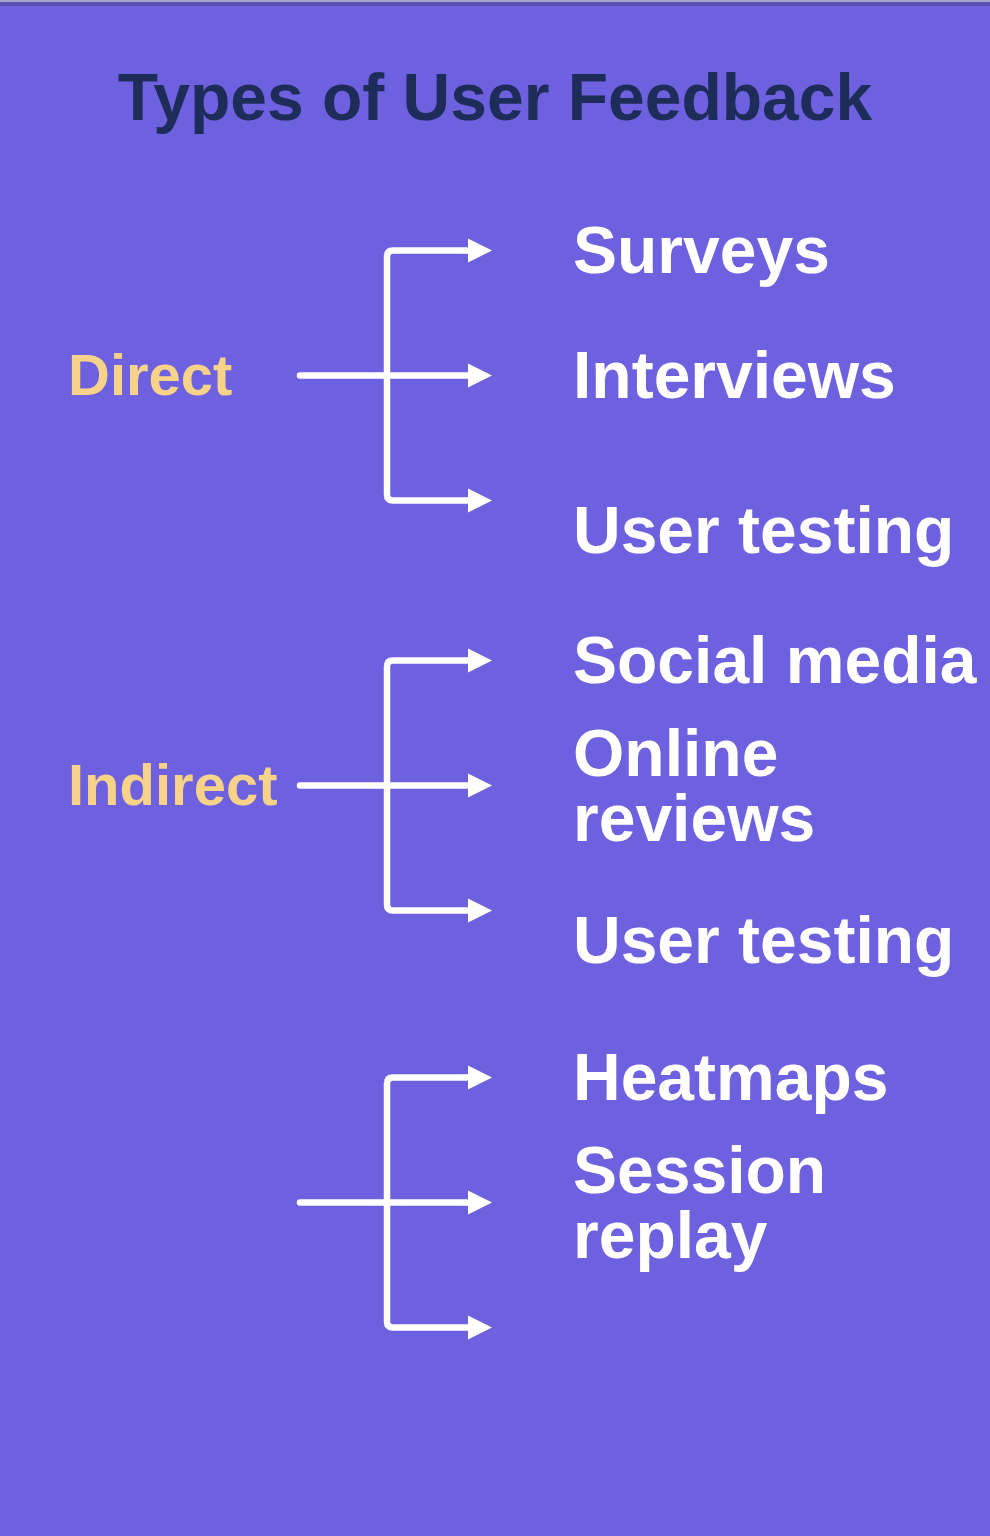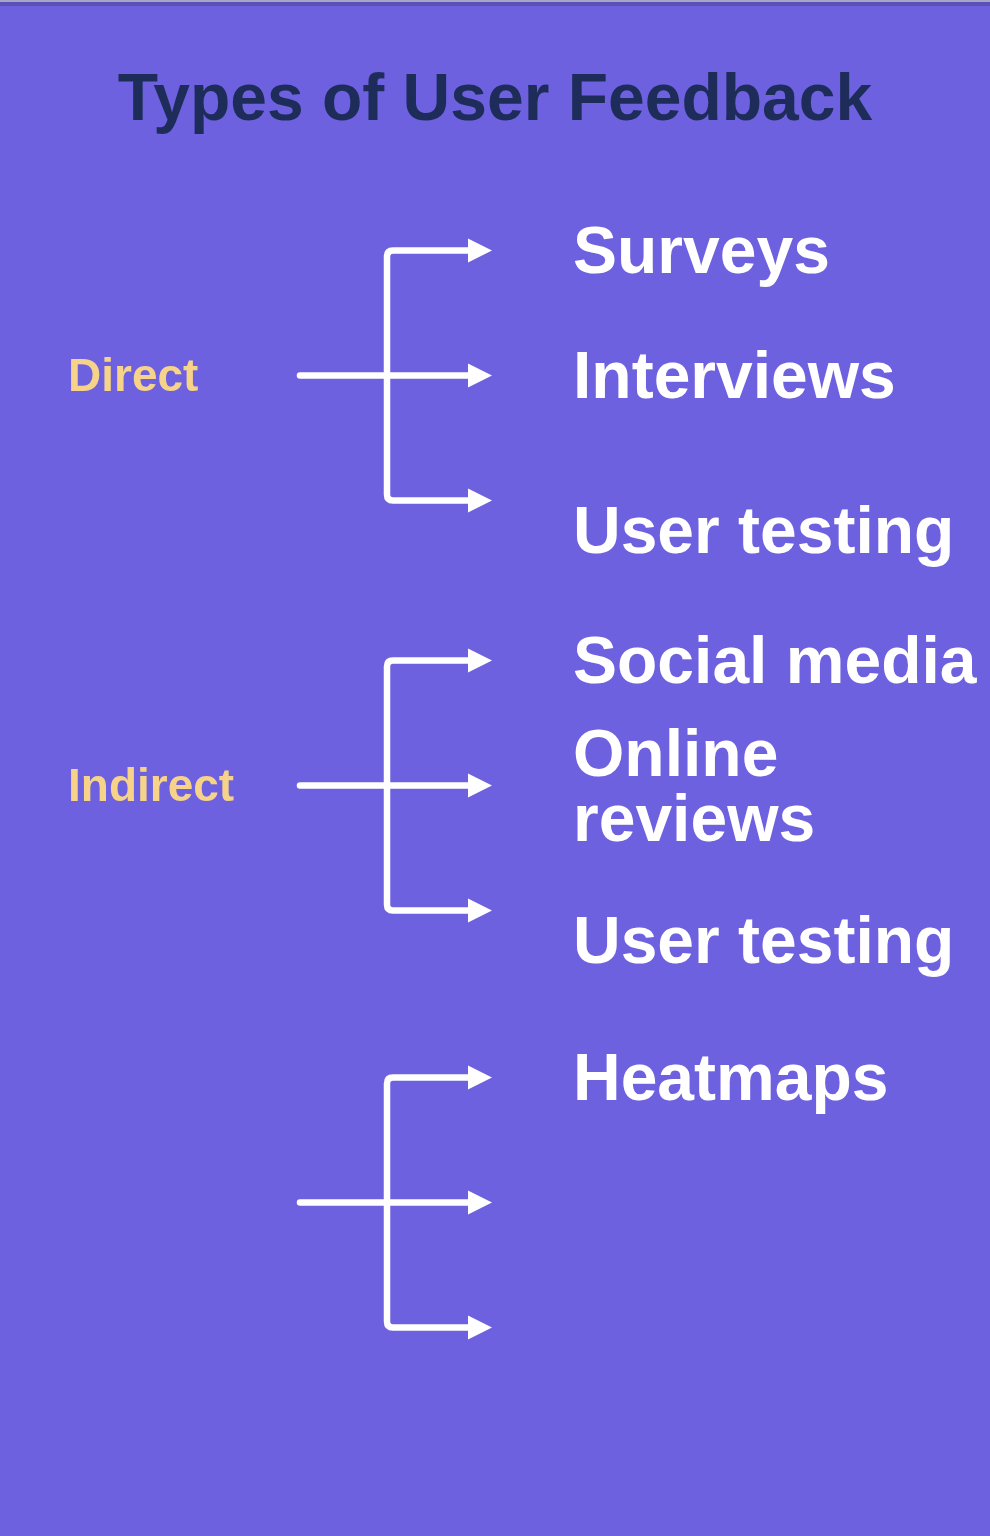--- a/index.html
+++ b/index.html
@@ -45,21 +45,21 @@
   .group { position: absolute; left: 0; width: 990px; height: 375px; }
   .group-direct   { top: 188px; }
   .group-indirect { top: 598px; }
   .group-inferred { top: 1015px; }
   .category-label {
     position: absolute;
     left: 68px;
     top: 154px;            
     height: 66px;
     line-height: 66px;
-    font-size: 46px;
+    font-size: 58px;
     font-weight: 700;
     color: var(--category-color);
     white-space: nowrap;
   }
   .connector {
     position: absolute;
     left: 290px; top: 0;
     width: 210px; height: 375px;
   }
   .connector path, .connector line {
@@ -147,14 +147,17 @@
     <svg class="connector" viewBox="0 0 210 375" aria-hidden="true">
       <path d="M 180 62.5 H 103 Q 97 62.5 97 68.5 V 306.5 Q 97 312.5 103 312.5 H 180"></path>
       <line x1="10" y1="187.5" x2="180" y2="187.5"></line>
       <polygon points="178,50.5 202,62.5 178,74.5"></polygon>
       <polygon points="178,175.5 202,187.5 178,199.5"></polygon>
       <polygon points="178,300.5 202,312.5 178,324.5"></polygon>
     </svg>
     <div class="item-row row-0">
       <span class="item-label">Heatmaps</span>
     </div>
+    <div class="item-row row-1">
+      <span class="item-label">Session replay</span>
+    </div>
   </section>
 </div>
 
 </body></html>

